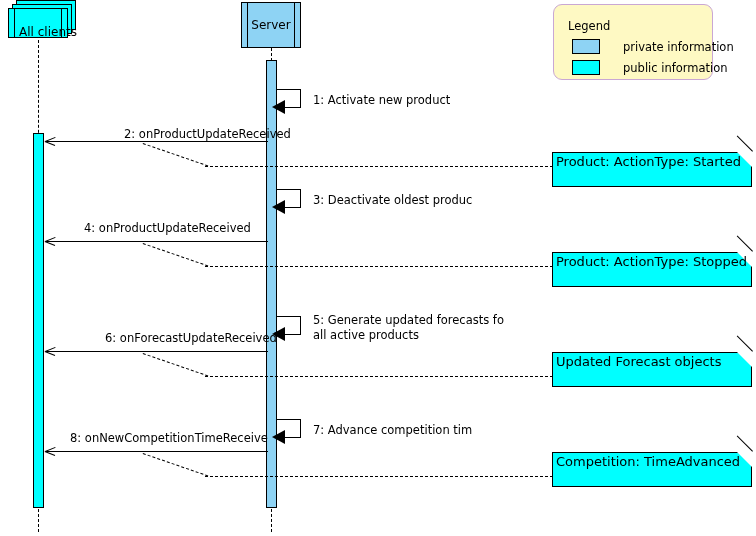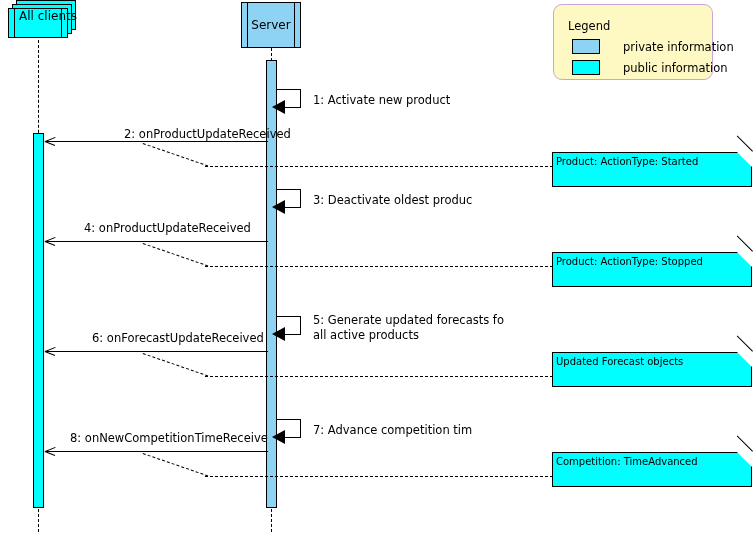--- a/index.html
+++ b/index.html
@@ -149,21 +149,21 @@
     top:-1px;right:-1px;
     width:22px;height:0;
     border-top:1px solid #000;
     transform-origin:100% 0;
     transform:rotate(45deg);
   }
   .note-text{
     position:absolute;
     left:4px;
     top:3px;
-    font-size:10px;
+    font-size:13px;
     color:#000;
     white-space:nowrap;
     line-height:14px;
   }
 
   
   .legend{
     position:absolute;
     background:#fef9c3;
     border:1px solid #c9a7d4;
@@ -203,21 +203,21 @@
   <div class="lifeline" style="left:38px;top:40px;height:492px;"></div>
   <div class="lifeline" style="left:271px;top:38px;height:494px;"></div>
 
   <div class="head-stack" style="left:4px;top:0px;width:76px;height:42px;">
     <div class="stack-layer" style="left:12px;top:0px;width:60px;height:30px;"></div>
     <div class="stack-layer" style="left:8px;top:4px;width:60px;height:30px;"></div>
     <div class="head-box" style="left:4px;top:8px;width:60px;height:30px;background:#00ffff;">
       <div class="head-rail" style="left:5px;"></div>
       <div class="head-rail" style="right:5px;"></div>
     </div>
-    <div class="hb-label abs" style="left:4px;top:8px;width:80px;height:30px;display:flex;align-items:flex-start;justify-content:center;padding-top:1px;font-size:12px;">All clients</div>
+    <div class="hb-label abs" style="left:4px;top:8px;width:80px;height:30px;display:flex;align-items:flex-start;justify-content:center;padding-top:17px;font-size:12px;">All clients</div>
   </div>
 
   <div class="head-box" style="left:241px;top:2px;width:60px;height:46px;background:#8ed3f4;">
     <div class="head-rail" style="left:5px;"></div>
     <div class="head-rail" style="right:5px;"></div>
     <span class="hb-label">Server</span>
   </div>
 
   <div class="activation" style="left:266px;top:60px;width:11px;height:448px;background:#8ed3f4;"></div>
   <div class="activation" style="left:33px;top:133px;width:11px;height:375px;background:#00ffff;"></div>
@@ -249,21 +249,21 @@
 
   <div class="msg-line" style="left:277px;top:316px;width:24px;"></div>
   <div class="seg-v" style="left:300px;top:316px;height:18px;"></div>
   <div class="msg-line" style="left:284px;top:334px;width:17px;"></div>
   <div class="arrow-solid-left" style="left:272px;top:327px;"></div>
   <div class="msg-label ctr" style="left:313px;top:313px;">5: Generate updated forecasts fo</div>
   <div class="msg-label ctr" style="left:313px;top:328px;width:174px;">all active products</div>
 
   <div class="msg-line" style="left:46px;top:351px;width:222px;"></div>
   <div class="arrow-open-left" style="left:45px;top:351px;"></div>
-  <div class="msg-label" style="left:92px;top:331px;">6: onForecastUpdateReceived</div>
+  <div class="msg-label" style="left:105px;top:331px;">6: onForecastUpdateReceived</div>
   <div class="dash-diag" style="left:143px;top:353px;width:69px;transform:rotate(19deg);"></div>
   <div class="dash-h" style="left:205px;top:376px;width:348px;"></div>
 
   <div class="msg-line" style="left:277px;top:419px;width:24px;"></div>
   <div class="seg-v" style="left:300px;top:419px;height:18px;"></div>
   <div class="msg-line" style="left:284px;top:437px;width:17px;"></div>
   <div class="arrow-solid-left" style="left:272px;top:430px;"></div>
   <div class="msg-label" style="left:313px;top:423px;">7: Advance competition tim</div>
 
   <div class="msg-line" style="left:46px;top:451px;width:222px;"></div>

